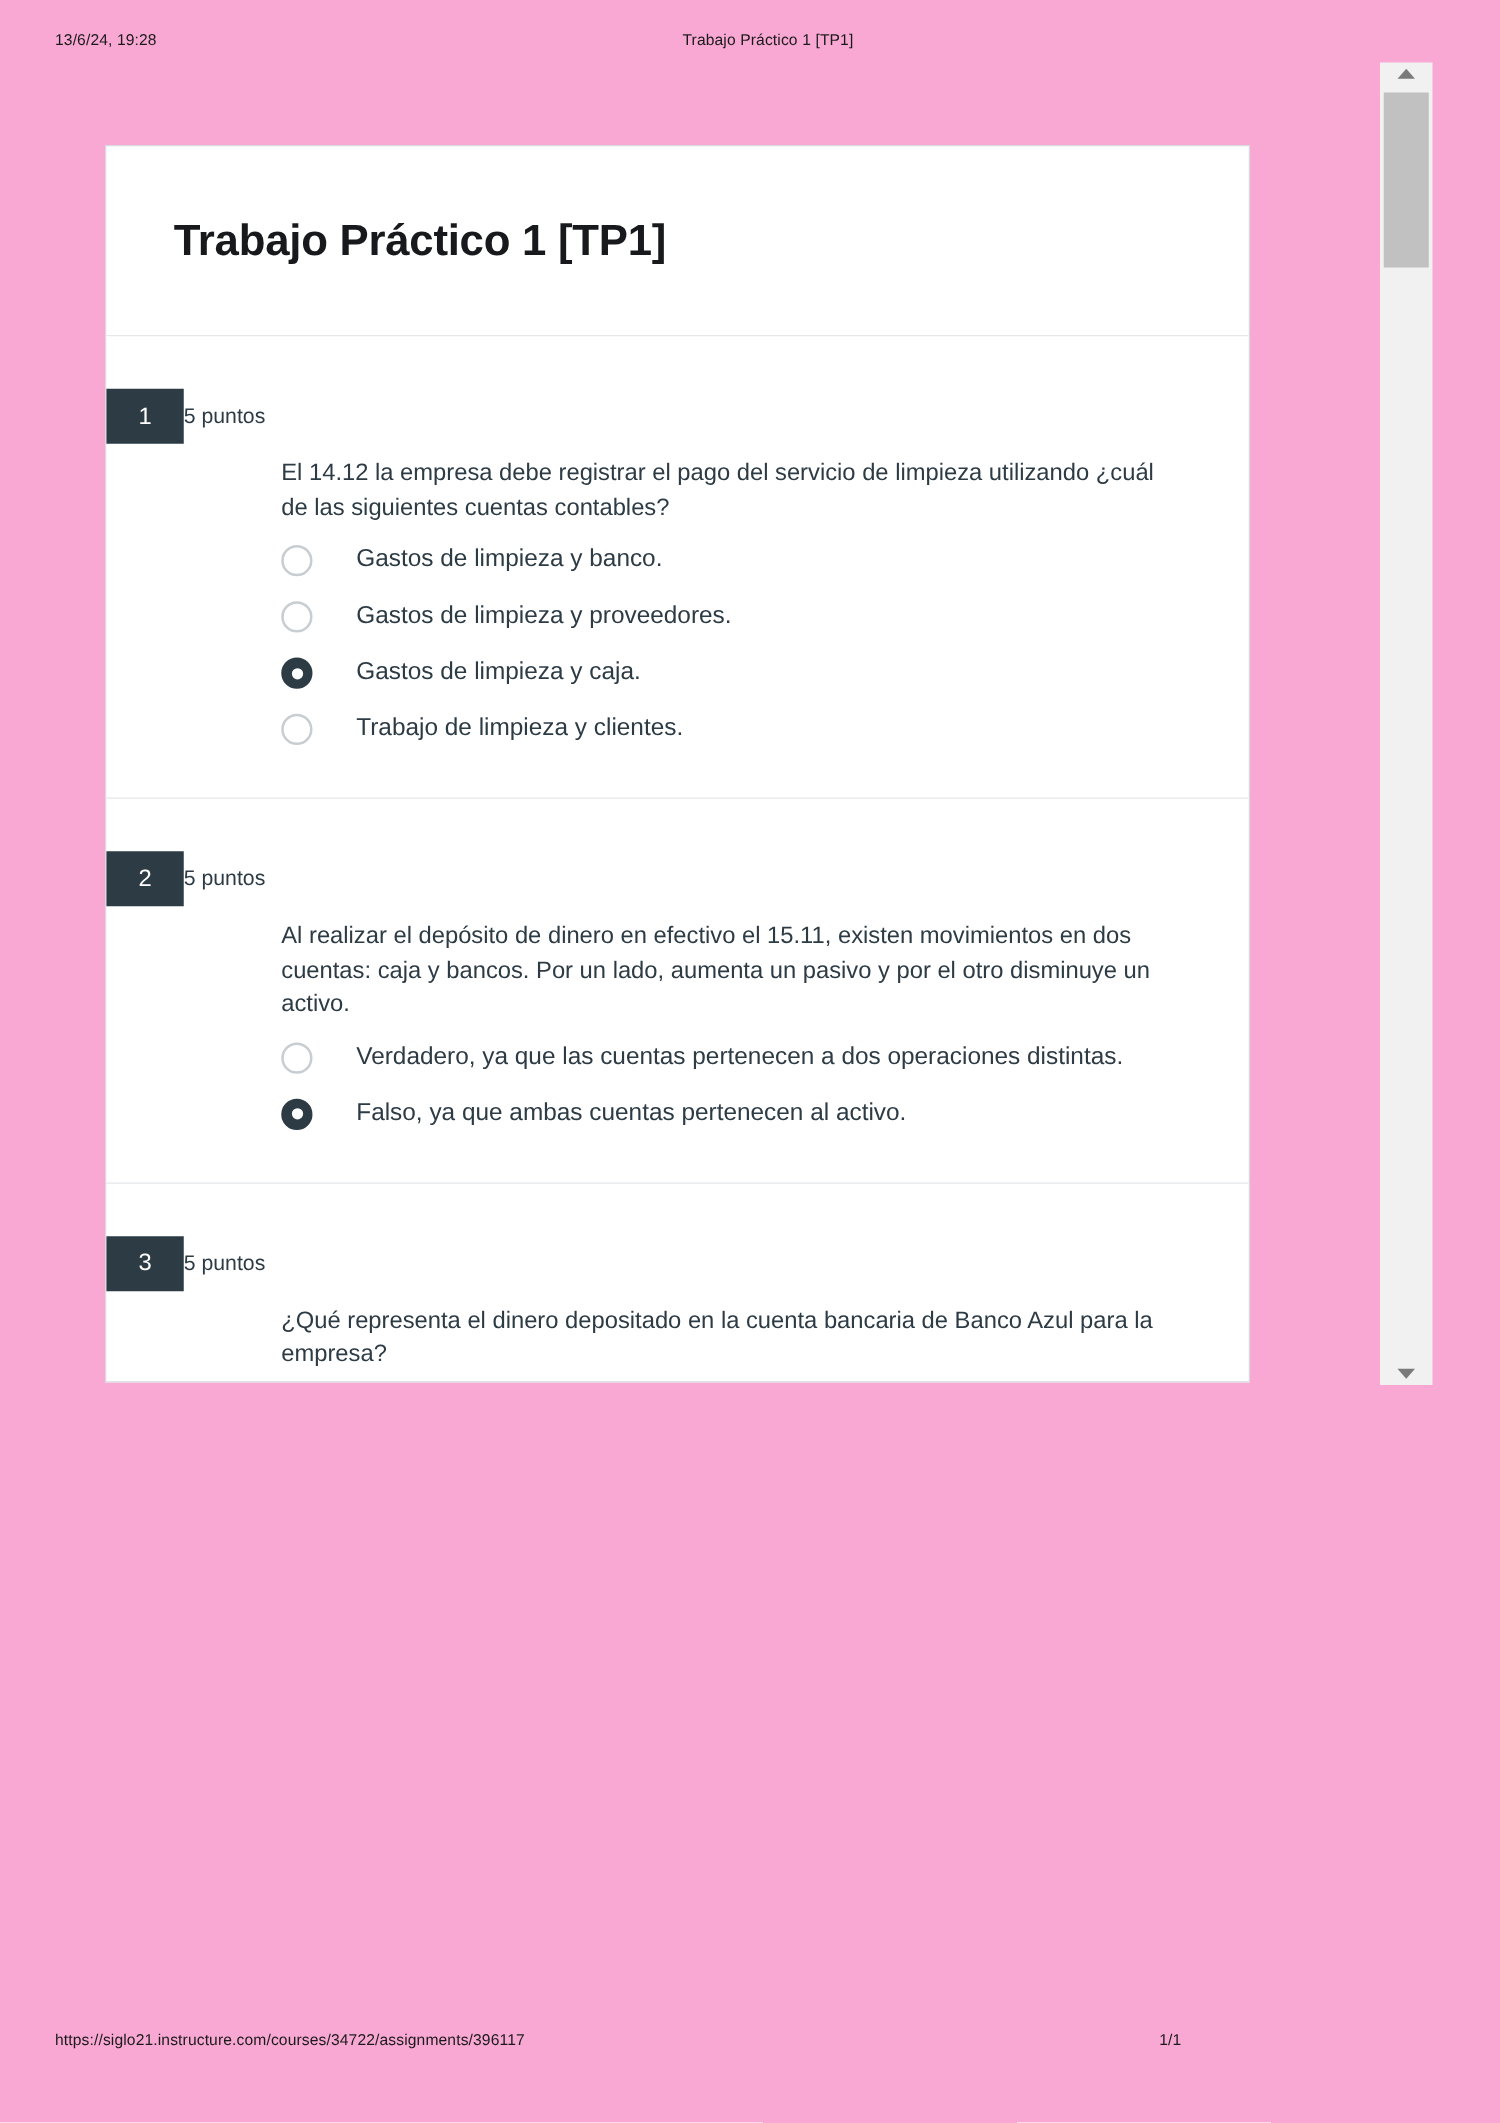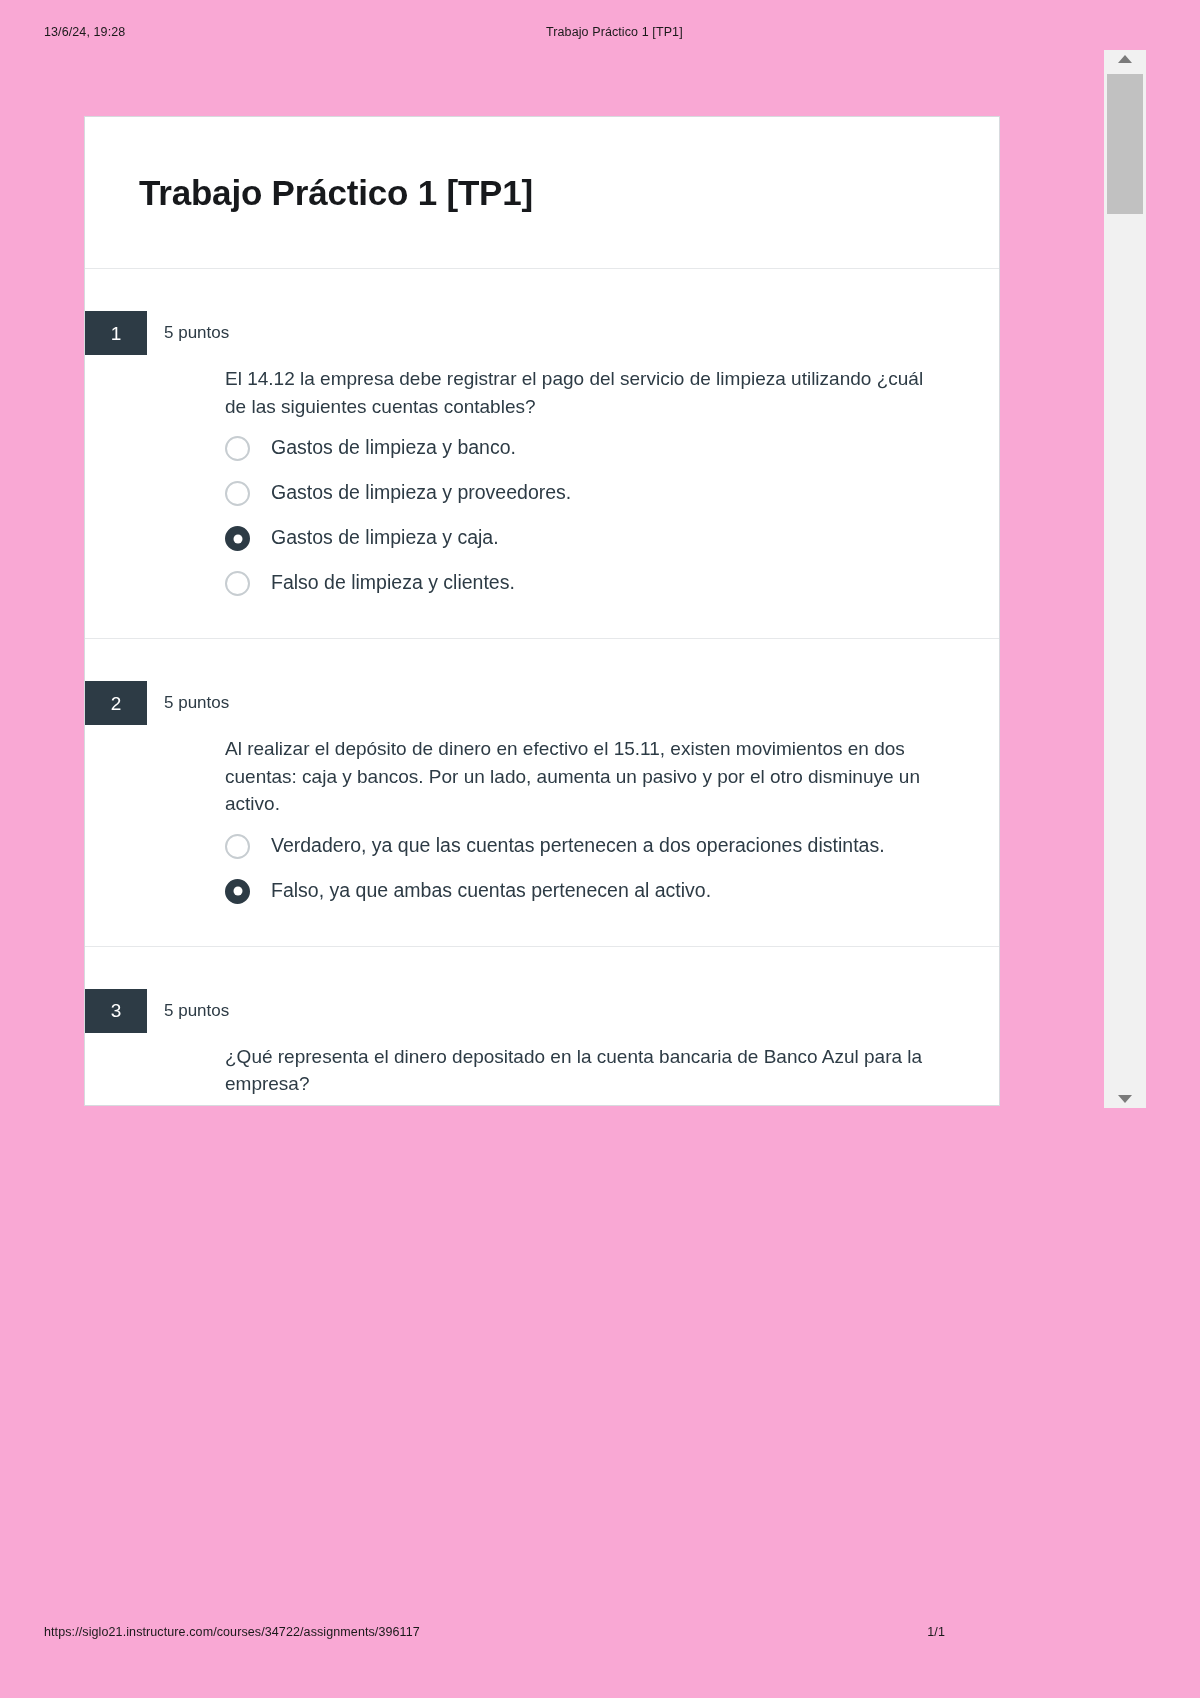--- a/index.html
+++ b/index.html
@@ -96,21 +96,20 @@
     color: #ffffff;
     font-size: 19px;
     display: flex;
     align-items: center;
     justify-content: center;
     line-height: 1;
   }
   .q-points {
     display: flex;
     align-items: center;
-    padding-left: 17px;
     font-size: 17px;
     color: #2d3b45;
   }
 
   .q-text {
     margin: 10px 0 0 140px;
     font-size: 19px;
     line-height: 1.45;
     color: #2d3b45;
     max-width: 700px;
@@ -144,21 +143,21 @@
     position: absolute;
     left: 50%;
     top: 50%;
     transform: translate(-50%, -50%);
     width: 9px;
     height: 9px;
     border-radius: 50%;
     background: #ffffff;
   }
   .answer-text {
-    margin-left: 21px;
+    margin-left: 35px;
     font-size: 19.5px;
     line-height: 1.35;
     color: #2d3b45;
   }
 
   
   .scrollbar {
     position: absolute;
     left: 1104px;
     top: 50px;
@@ -223,21 +222,21 @@
         <div class="answer">
           <span class="radio"></span>
           <span class="answer-text">Gastos de limpieza y proveedores.</span>
         </div>
         <div class="answer">
           <span class="radio selected"></span>
           <span class="answer-text">Gastos de limpieza y caja.</span>
         </div>
         <div class="answer">
           <span class="radio"></span>
-          <span class="answer-text">Falso de limpieza y clientes.</span>
+          <span class="answer-text">Trabajo de limpieza y clientes.</span>
         </div>
       </div>
     </div>
 
     <div class="question">
       <div class="q-head">
         <div class="q-num">2</div>
         <div class="q-points">5 puntos</div>
       </div>
       <div class="q-text">Al realizar el depósito de dinero en efectivo el 15.11, existen movimientos en dos cuentas: caja y bancos. Por un lado, aumenta un pasivo y por el otro disminuye un activo.</div>

